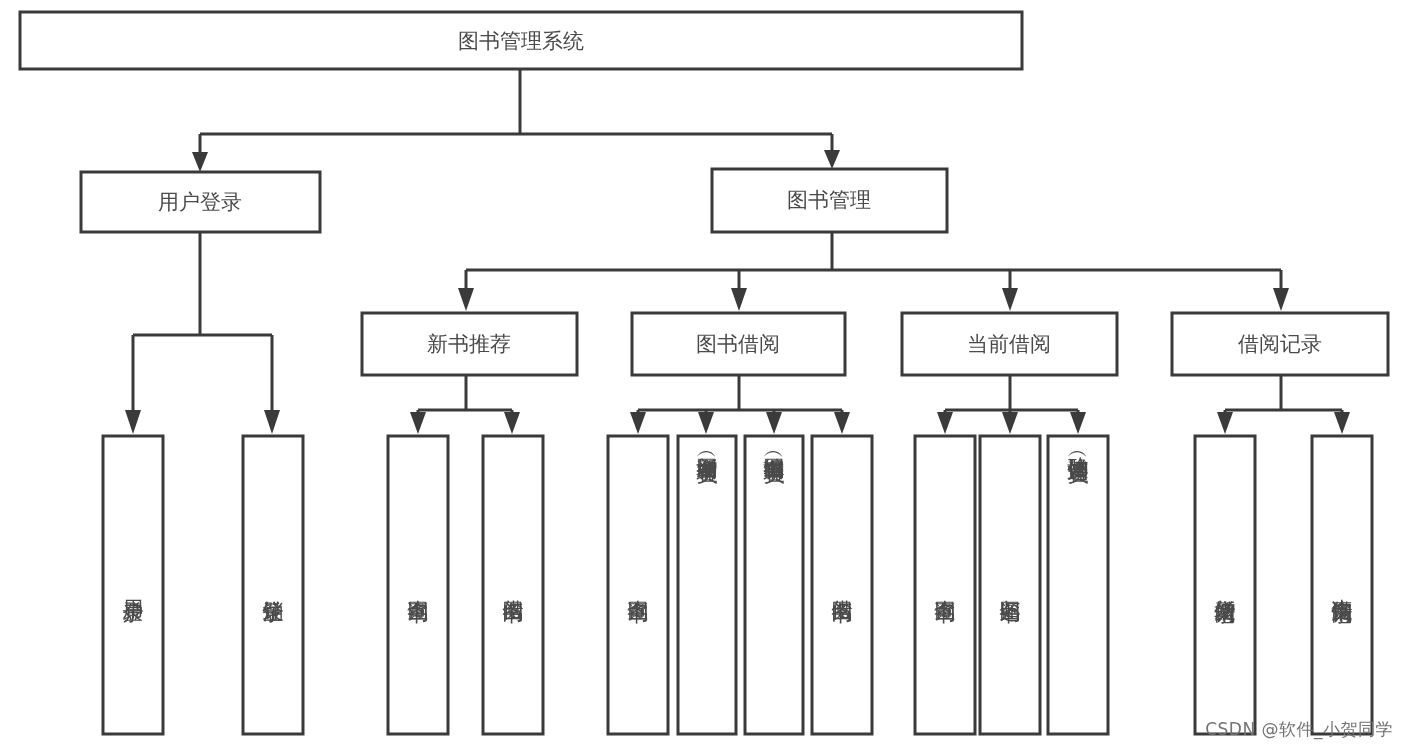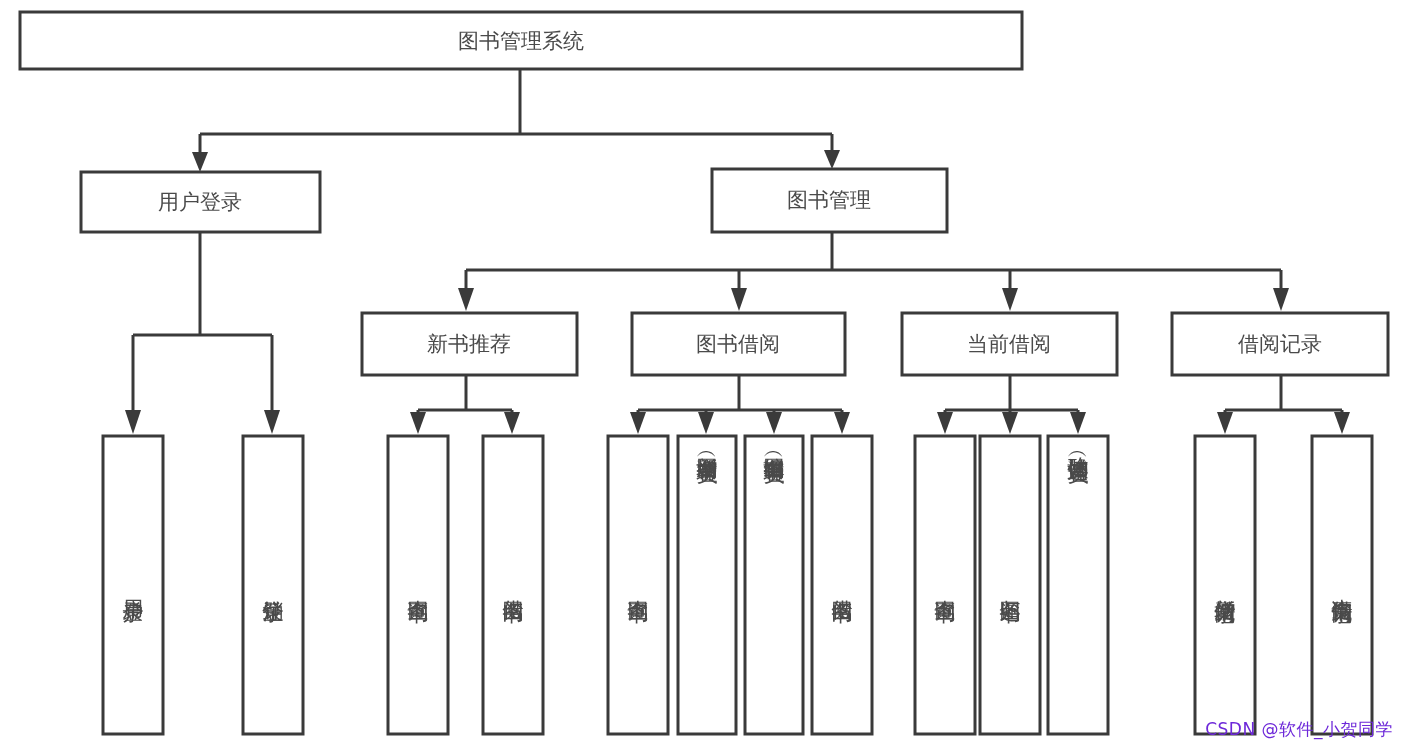--- a/index.html
+++ b/index.html
@@ -64,21 +64,21 @@
     letter-spacing: 1px;
     white-space: nowrap;
     text-align: center;
   }
   .watermark {
     position: absolute;
     right: 12px;
     bottom: 6px;
     font-family: "DejaVu Sans", "Liberation Sans", sans-serif;
     font-size: 17px;
-    color: #6d28d9;
+    color: #737373;
     white-space: nowrap;
     letter-spacing: 0.5px;
   }
 </style>
 </head>
 <body>
 
 <div id="diagram-root">
 
   <svg class="flow" viewBox="0 0 1405 747" xmlns="http://www.w3.org/2000/svg">

